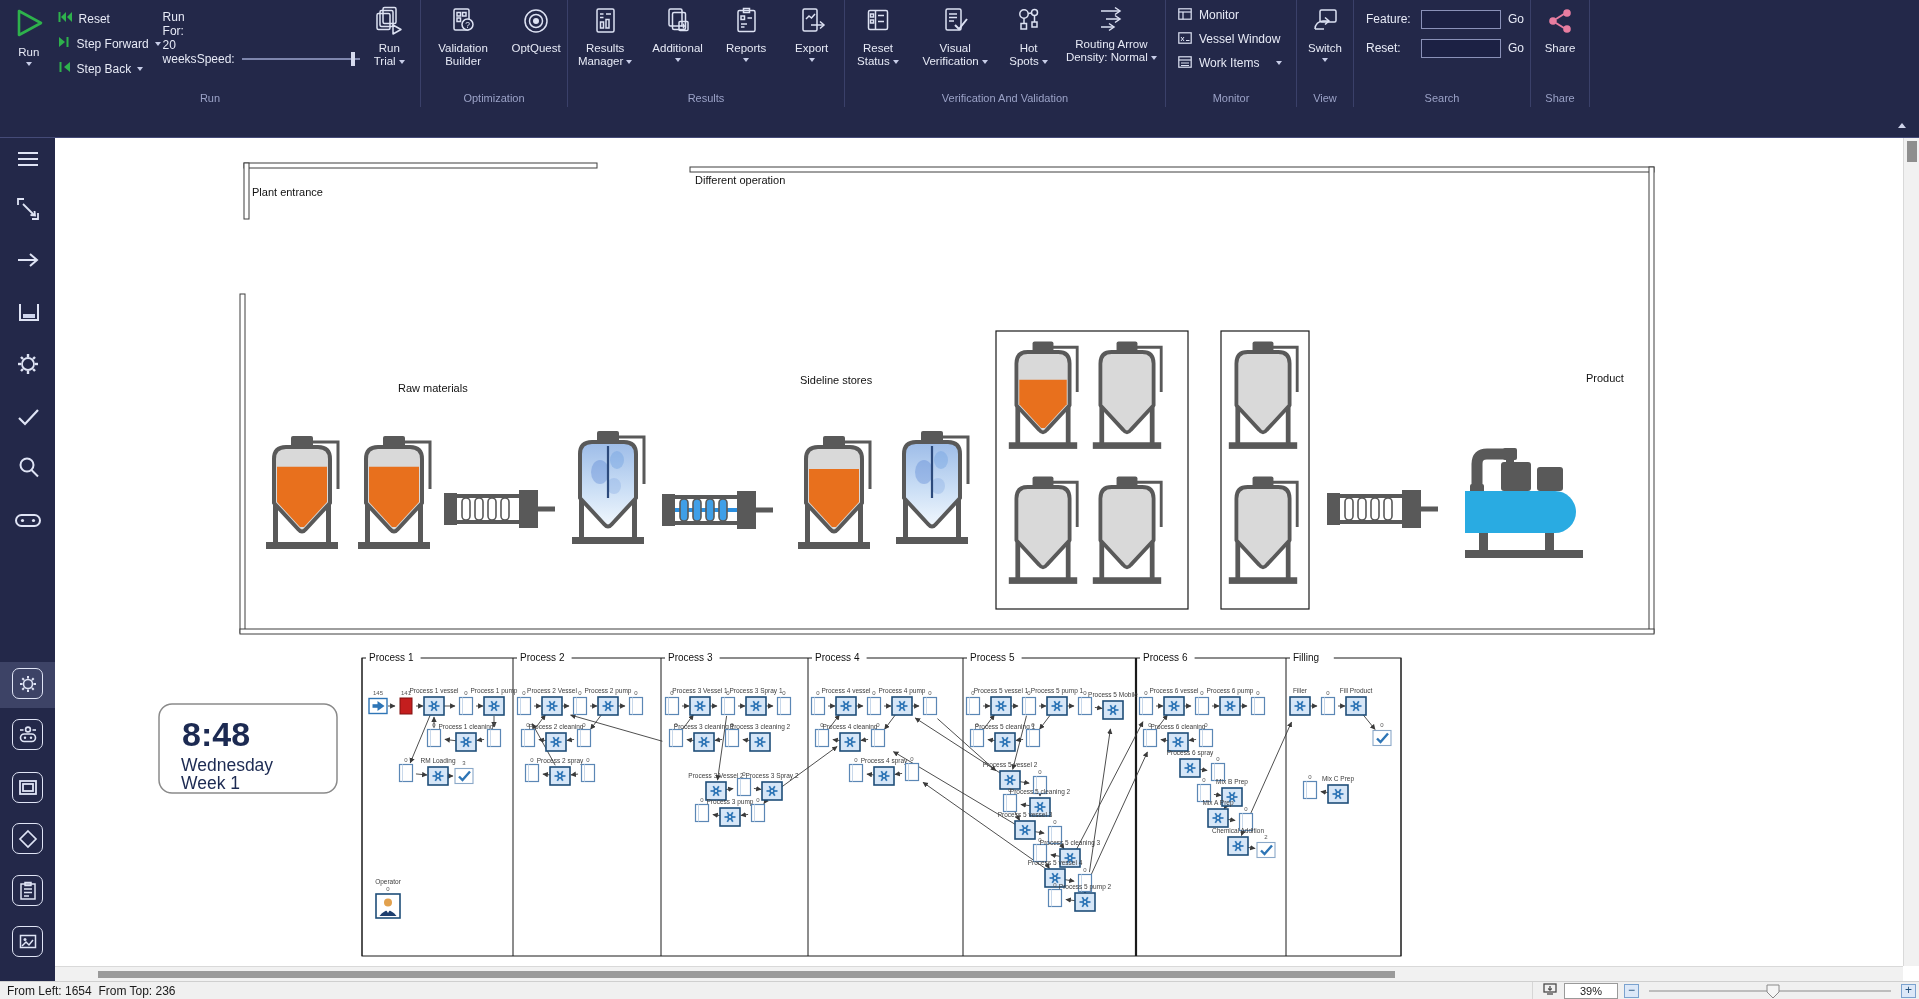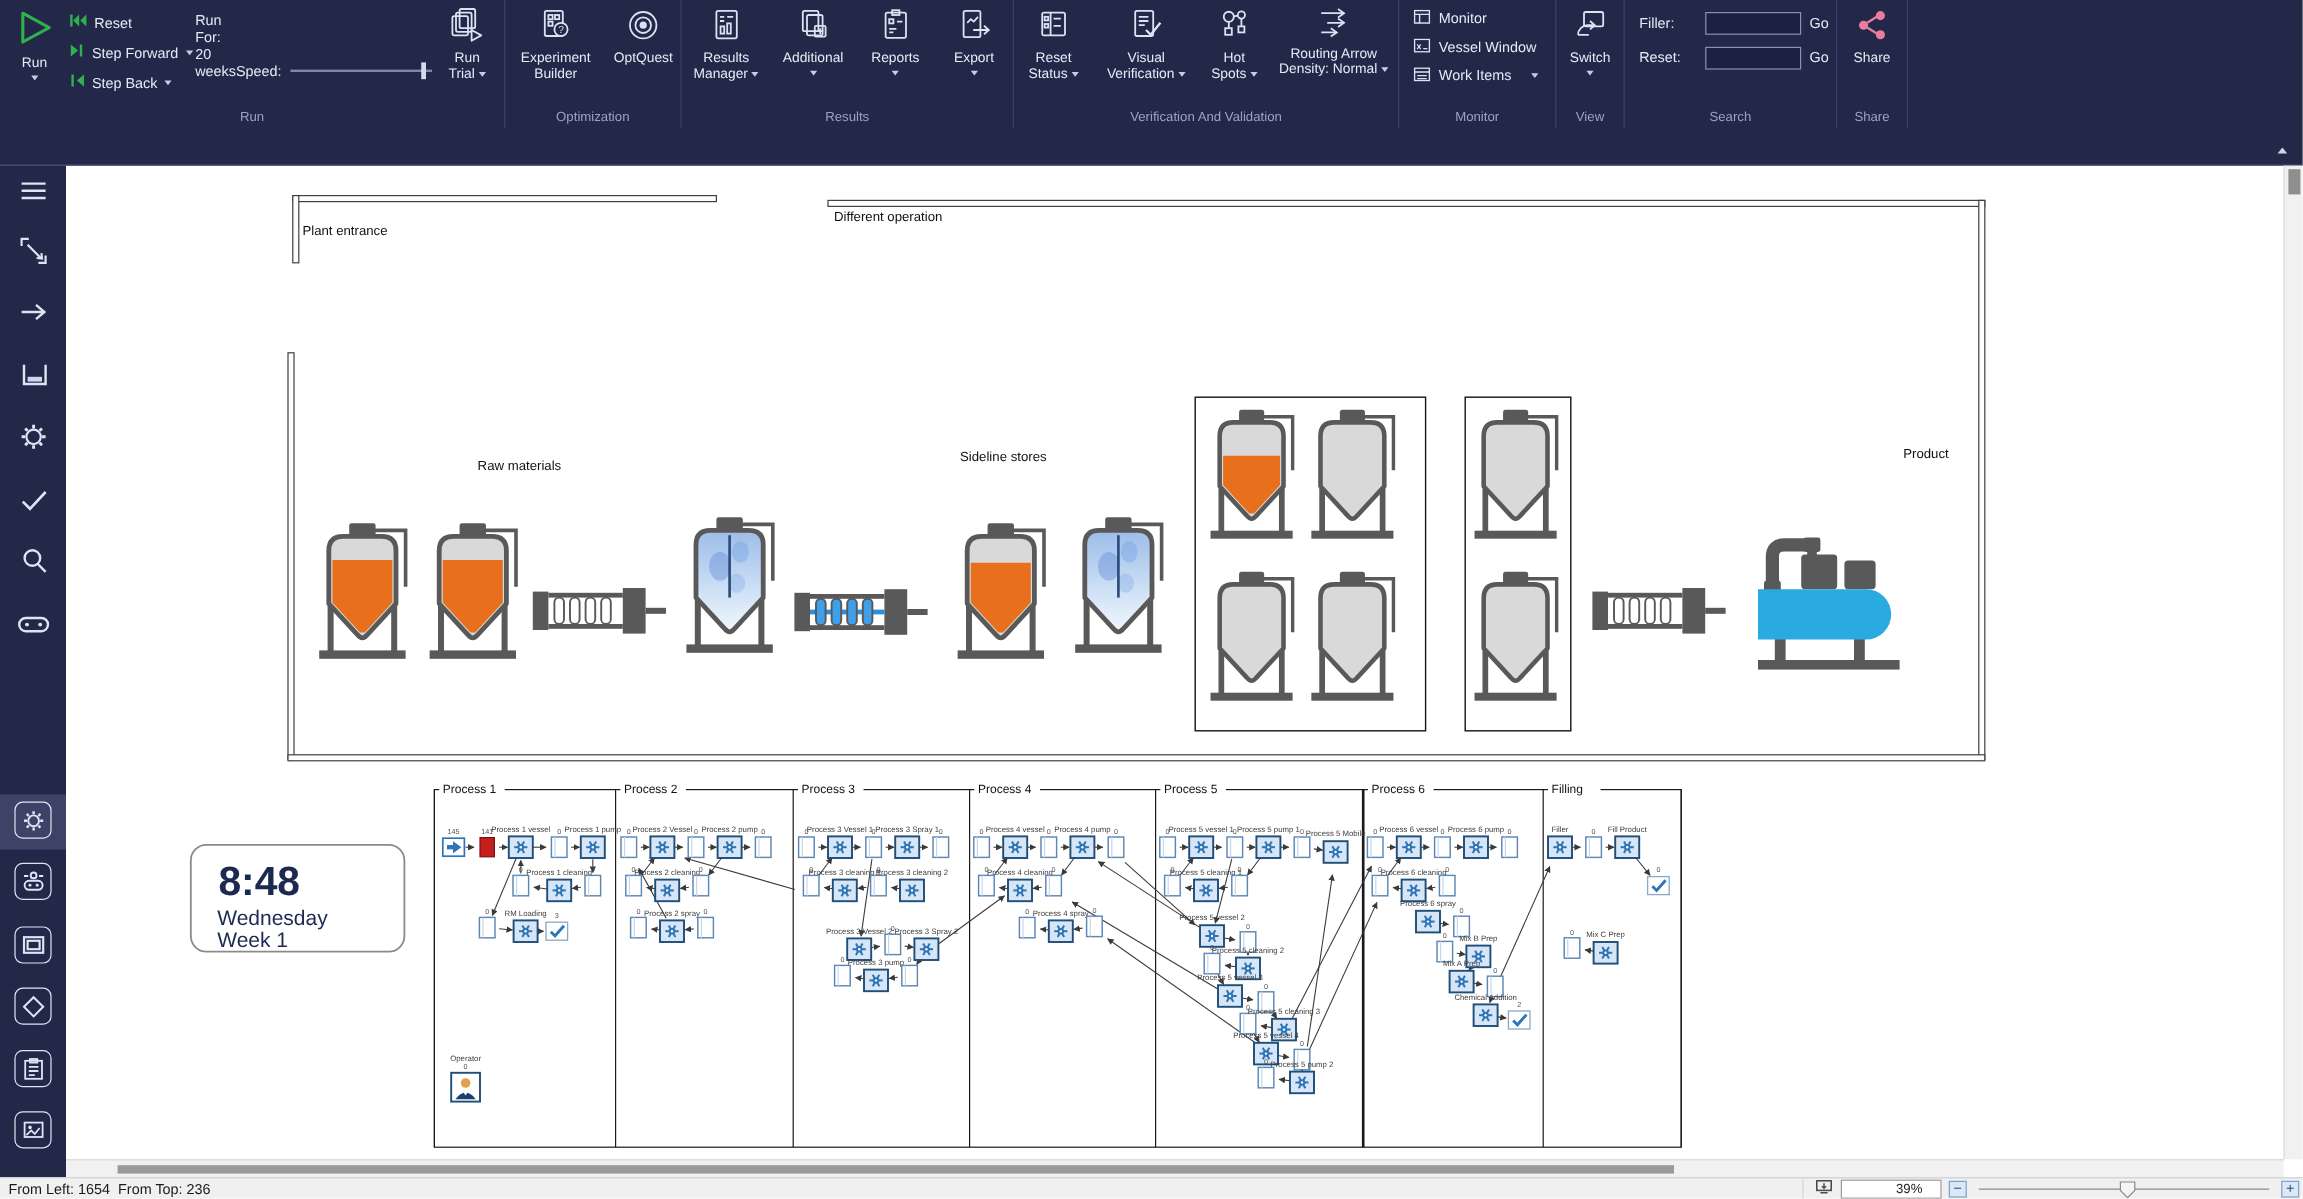--- a/index.html
+++ b/index.html
@@ -46,21 +46,21 @@
   .hscroll{position:absolute;left:55px;top:966px;width:1848px;height:15px;background:#f1f1f1;border-top:1px solid #d9d9d9;box-sizing:border-box;}
   .hthumb{position:absolute;left:43px;top:4px;width:1297px;height:7px;background:#9a9a9a;}
   .vscroll{position:absolute;left:1903px;top:138px;width:16px;height:828px;background:#f1f1f1;border-left:1px solid #d9d9d9;box-sizing:border-box;}
   .vthumb{position:absolute;left:3px;top:3px;width:10px;height:21px;background:#8e8e8e;}
   .statusbar{position:absolute;left:0;top:981px;width:1919px;height:18px;background:#f0f0f0;
              border-top:1px solid #cfcfcf;box-sizing:border-box;display:flex;align-items:center;
              font-size:12px;color:#1a1a1a;padding-left:7px;}
   .sbright{position:absolute;right:3px;top:0;height:100%;display:flex;align-items:center;gap:6px;
            border-left:1px solid #d6d6d6;padding-left:9px;}
   .zoombox{width:52px;height:14px;background:#fff;border:1px solid #9a9a9a;font-size:11px;
-           text-align:center;line-height:14px;padding-left:30px;}
+           text-align:center;line-height:14px;}
   .zbtn{width:15px;height:14px;background:#dce8f8;border:1px solid #7aa2cf;color:#1f4e79;
         font-size:12px;line-height:11px;text-align:center;box-sizing:border-box;}
 </style>
 </head>
 <body>
 
 <div class="ribbon">
   <div class="rbody">
 
     <div class="group" style="width:421px">
@@ -131,21 +131,21 @@
           <span>
             <svg width="30" height="30" viewBox="0 0 30 30" fill="none" stroke="#dde2f3" stroke-width="1.5">
                 <rect x="6" y="3" width="15" height="21" rx="1.5"></rect>
                 <rect x="9" y="6.5" width="3.5" height="3.5"></rect>
                 <rect x="14.5" y="6.5" width="3.5" height="3.5"></rect>
                 <rect x="9" y="12" width="3.5" height="3.5"></rect>
                 <circle cx="19.5" cy="18.5" r="5.5" fill="#232849"></circle>
                 <text x="19.5" y="21.5" font-size="8.5" fill="#dde2f3" stroke="none" text-anchor="middle" font-family="Liberation Sans,sans-serif">?</text>
               </svg>
           </span>
-          <span>Experiment</span>
+          <span>Validation</span>
           <span>Builder</span>
         </div>
         <div class="bigbtn" style="width:60px">
           <span>
             <svg width="30" height="30" viewBox="0 0 30 30" fill="none" stroke="#dde2f3" stroke-width="1.5">
                 <circle cx="15" cy="15" r="11"></circle>
                 <circle cx="15" cy="15" r="6.5"></circle>
                 <circle cx="15" cy="15" r="3" fill="#dde2f3" stroke="none"></circle>
               </svg>
           </span>
@@ -322,21 +322,21 @@
           <span>Switch</span>
           <span class="chev" style="margin-top:3px"></span>
         </div>
       </div>
       <div class="glabel">View</div>
     </div>
 
     <div class="group" style="width:177px">
       <div class="gcontent" style="flex-direction:column;align-items:flex-start;padding-left:12px;justify-content:flex-start">
         <div class="srow">
-          <span class="slab">Filler:</span>
+          <span class="slab">Feature:</span>
           <input class="sinput" value="" style="">
           <span>Go</span>
         </div>
         <div class="srow">
           <span class="slab">Reset:</span>
           <input class="sinput" value="" style="">
           <span>Go</span>
         </div>
       </div>
       <div class="glabel">Search</div>

